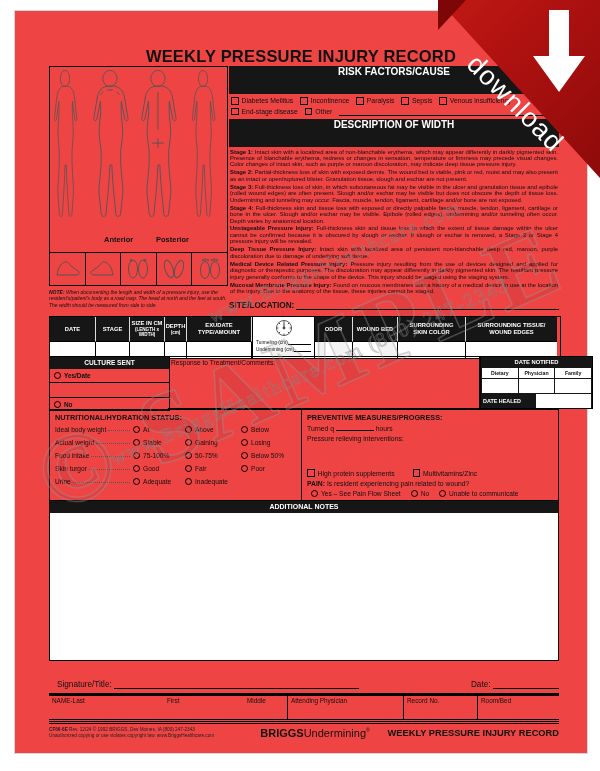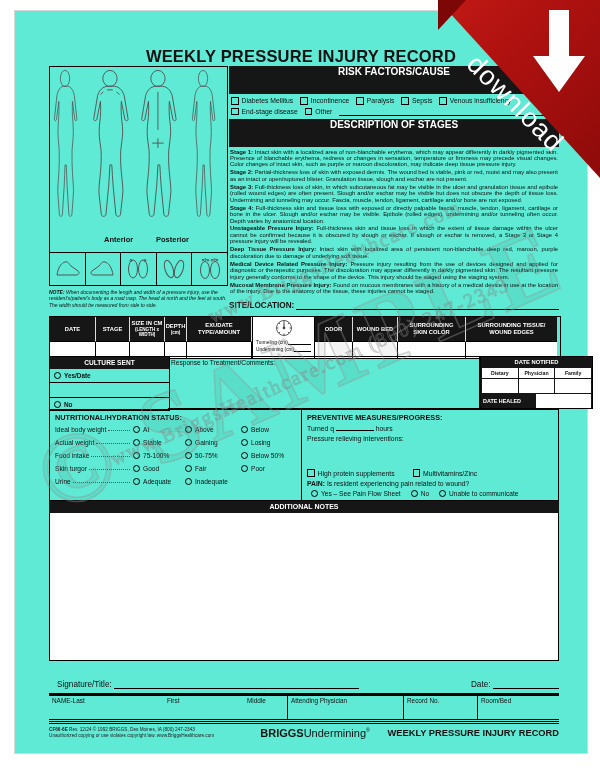--- a/index.html
+++ b/index.html
@@ -1,18 +1,18 @@
 <!DOCTYPE html>
 <html><head>
 <meta charset="utf-8">
 <style>
   html,body{margin:0;padding:0;background:#fff;}
   body{font-family:"Liberation Sans",sans-serif;color:#111;}
   .canvas{position:relative;width:600px;height:771px;background:#fff;overflow:hidden;}
-  .page{position:absolute;left:14px;top:10px;width:572px;height:742px;background:#5eead4;border:1px solid #d7d7d7;}
+  .page{position:absolute;left:14px;top:10px;width:572px;height:742px;background:#ef4444;border:1px solid #d7d7d7;}
   .abs{position:absolute;}
   .bar{background:#161616;color:#fff;font-weight:bold;text-align:center;}
   .u{display:inline-block;border-bottom:1px solid #000;height:7px;}
   .cb{display:inline-block;width:5.5px;height:5.5px;border:1px solid #000;margin-right:3px;flex:none;}
   .rd{display:inline-block;width:5px;height:5px;border:1px solid #000;border-radius:50%;margin-right:3px;flex:none;}
   .ck{display:inline-flex;align-items:center;white-space:nowrap;}
   .title{font-size:16.5px;font-weight:bold;letter-spacing:.2px;text-align:center;width:100%;}
   
   .bodybox{left:34px;top:55px;width:177px;height:218px;border:1.5px solid #000;}
   .figlabels{position:absolute;left:0;top:168px;width:100%;font-size:7.5px;font-weight:bold;}
@@ -199,21 +199,21 @@
         <span class="ck">
             <span class="cb"></span>
             <span>End-stage disease</span>
           </span>
         <span class="ck">
             <span class="cb"></span>
             <span>Other</span>
           </span>
         <span class="u" style="flex:1;"></span>
       </div>
-      <div class="bar riskbar" style="margin-top:2px;">DESCRIPTION OF STAGES</div>
+      <div class="bar riskbar" style="margin-top:2px;">DESCRIPTION OF WIDTH</div>
       <div class="stagetext">
         <p><b>Stage 1:</b> <span>Intact skin with a localized area of non-blanchable erythema, which may appear differently in darkly pigmented skin. Presence of blanchable erythema, redness or changes in sensation, temperature or firmness may precede visual changes. Color changes of intact skin, such as purple or maroon discoloration, may indicate deep tissue pressure injury.</span></p>
         <p><b>Stage 2:</b> <span>Partial-thickness loss of skin with exposed dermis. The wound bed is viable, pink or red, moist and may also present as an intact or open/ruptured blister. Granulation tissue, slough and eschar are not present.</span></p>
         <p><b>Stage 3:</b> <span>Full-thickness loss of skin, in which subcutaneous fat may be visible in the ulcer and granulation tissue and epibole (rolled wound edges) are often present. Slough and/or eschar may be visible but does not obscure the depth of tissue loss. Undermining and tunneling may occur. Fascia, muscle, tendon, ligament, cartilage and/or bone are not exposed.</span></p>
         <p><b>Stage 4:</b> <span>Full-thickness skin and tissue loss with exposed or directly palpable fascia, muscle, tendon, ligament, cartilage or bone in the ulcer. Slough and/or eschar may be visible. Epibole (rolled edges), undermining and/or tunneling often occur. Depth varies by anatomical location.</span></p>
         <p><b>Unstageable Pressure Injury:</b> <span>Full-thickness skin and tissue loss in which the extent of tissue damage within the ulcer cannot be confirmed because it is obscured by slough or eschar. If slough or eschar is removed, a Stage 3 or Stage 4 pressure injury will be revealed.</span></p>
         <p><b>Deep Tissue Pressure Injury:</b> <span>Intact skin with localized area of persistent non-blanchable deep red, maroon, purple discoloration due to damage of underlying soft tissue.</span></p>
         <p><b>Medical Device Related Pressure Injury:</b> <span>Pressure injury resulting from the use of devices designed and applied for diagnostic or therapeutic purposes. The discoloration may appear differently in darkly pigmented skin. The resultant pressure injury generally conforms to the shape of the device. This injury should be staged using the staging system.</span></p>
         <p><b>Mucosal Membrane Pressure Injury:</b> <span>Found on mucous membranes with a history of a medical device in use at the location of the injury. Due to the anatomy of the tissue, these injuries cannot be staged.</span></p>
       </div>

